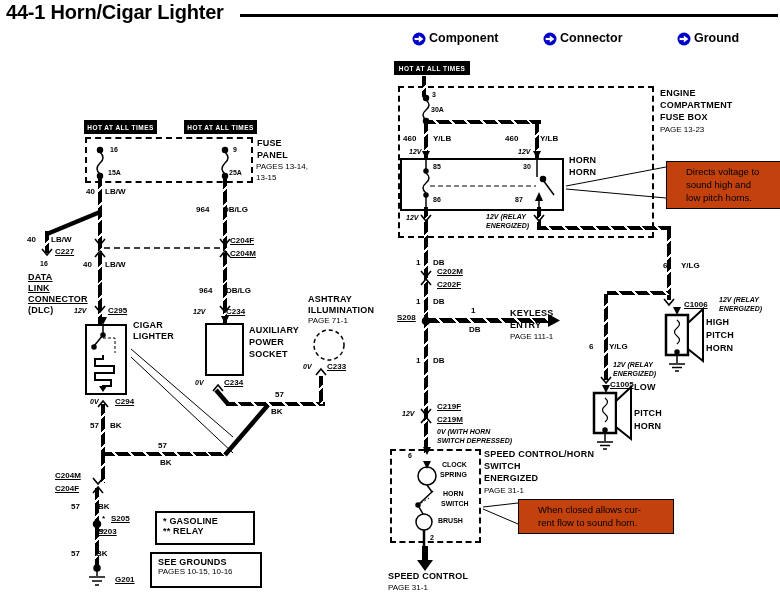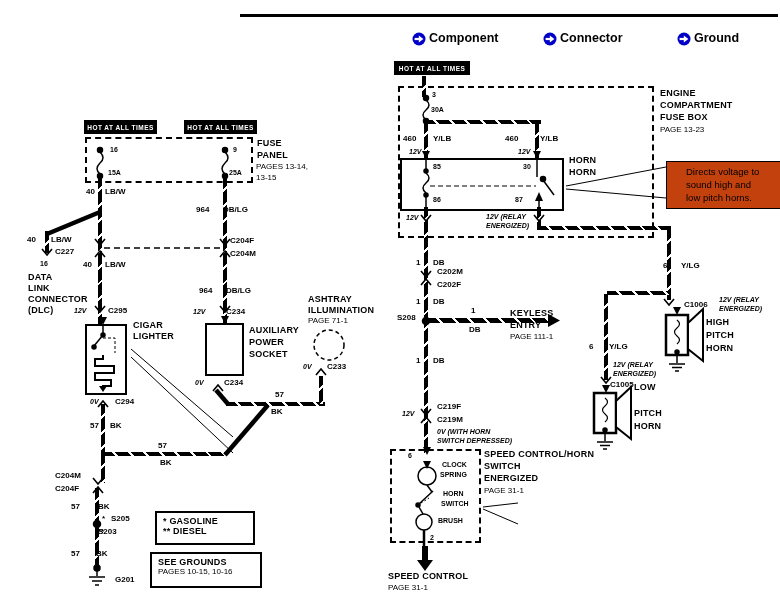--- a/index.html
+++ b/index.html
@@ -9,37 +9,38 @@
   .title{font:bold 20px "Liberation Sans",sans-serif;letter-spacing:-.2px;}
   .leg{font:bold 12.5px "Liberation Sans",sans-serif;}
   .hotbox{background:#000;display:flex;align-items:center;justify-content:center;z-index:4;}
   .hot{font:bold 6.5px "Liberation Sans",sans-serif;color:#fff;letter-spacing:.45px;}
   .lbl{font:bold 8px "Liberation Sans",sans-serif;z-index:4;}
   .nm{font:bold 9px "Liberation Sans",sans-serif;letter-spacing:.2px;z-index:4;}
   .pg{font:normal 8px "Liberation Sans",sans-serif;z-index:4;}
   .tv{font:italic bold 7px "Liberation Sans",sans-serif;z-index:4;}
   .pin{font:bold 7px "Liberation Sans",sans-serif;z-index:4;}
   .s7{font:bold 7px "Liberation Sans",sans-serif;z-index:4;}
-  .link{}
+  .link{text-decoration:underline;}
   .note{font:normal 9.5px "Liberation Sans",sans-serif;line-height:13px;white-space:nowrap;}
   .wv,.wh{position:absolute;z-index:2;background:#000;}
   .wv{background:repeating-linear-gradient(135deg,#000 0 9px,#fff 9px 11px);}
   .wh{background:repeating-linear-gradient(45deg,#000 0 9px,#fff 9px 11px);}
   .dash{position:absolute;border:2px dashed #000;z-index:1;}
   .solid{position:absolute;border:2.5px solid #000;z-index:3;background:transparent;}
   .notebox{position:absolute;border:1.5px solid #000;background:#c2410c;z-index:5;padding:3px 19px;}
   .fbox{position:absolute;border:2px solid #000;background:#fff;z-index:4;padding:3px 6px;}
   svg.ovl{position:absolute;left:0;top:0;z-index:3;}
   .ico{position:absolute;width:14px;height:14px;z-index:4;}
 </style>
 </head>
 <body>
 
 <div id="stage">
 
+  <span class="abs title" style="left:6px;top:1px">44-1 Horn/Cigar Lighter</span>
   <div class="abs" style="left:240px;top:14px;width:538px;height:3px;background:#000"></div>
 
   <svg class="ico" style="left:412px;top:32px" viewBox="0 0 14 14">
       <circle cx="7" cy="7" r="6.5" fill="#0000C8"></circle>
       <rect x="2.6" y="5.9" width="4.5" height="2.2" fill="#fff"></rect>
       <polygon points="6.8,3.4 11.4,7 6.8,10.6" fill="#fff"></polygon>
     </svg>
   <span class="abs leg" style="left:429px;top:31px">Component</span>
   <svg class="ico" style="left:543px;top:32px" viewBox="0 0 14 14">
       <circle cx="7" cy="7" r="6.5" fill="#0000C8"></circle>
@@ -301,21 +302,21 @@
   <span class="abs lbl" style="left:102px;top:514px">*</span>
   <span class="abs lbl link" style="left:111px;top:514px">S205</span>
   <span class="abs lbl" style="left:98px;top:527px">**</span>
   <span class="abs lbl link" style="left:98px;top:527px">S203</span>
   <span class="abs lbl" style="left:71px;top:549px">57</span>
   <span class="abs lbl" style="left:96px;top:549px">BK</span>
   <span class="abs lbl link" style="left:115px;top:575px">G201</span>
 
   <div class="fbox" style="left:155px;top:511px;width:84px;height:24px">
     <div class="nm">* GASOLINE</div>
-    <div class="nm">** DIESEL</div>
+    <div class="nm">** RELAY</div>
   </div>
   <div class="fbox" style="left:150px;top:552px;width:96px;height:26px">
     <div class="nm">SEE GROUNDS</div>
     <div class="pg">PAGES 10-15, 10-16</div>
   </div>
 
 
   <span class="abs pin" style="left:432px;top:91px">3</span>
   <span class="abs pin" style="left:431px;top:106px">30A</span>
   <span class="abs nm" style="left:660px;top:88px">ENGINE</span>
@@ -372,20 +373,24 @@
   <span class="abs pin" style="left:408px;top:452px">6</span>
   <span class="abs s7" style="left:442px;top:461px">CLOCK</span>
   <span class="abs s7" style="left:440px;top:471px">SPRING</span>
   <span class="abs s7" style="left:443px;top:490px">HORN</span>
   <span class="abs s7" style="left:441px;top:500px">SWITCH</span>
   <span class="abs s7" style="left:438px;top:517px">BRUSH</span>
   <span class="abs pin" style="left:430px;top:534px">2</span>
   <span class="abs nm" style="left:388px;top:571px">SPEED CONTROL</span>
   <span class="abs pg" style="left:388px;top:583px">PAGE 31-1</span>
 
+  <div class="notebox" style="left:518px;top:499px;width:116px;height:27px">
+    <div class="note">When closed allows cur-</div>
+    <div class="note">rent flow to sound horn.</div>
+  </div>
 
   <span class="abs lbl" style="left:663px;top:261px">6</span>
   <span class="abs lbl" style="left:681px;top:261px">Y/LG</span>
   <span class="abs lbl link" style="left:684px;top:300px">C1006</span>
   <span class="abs tv" style="left:719px;top:296px">12V (RELAY</span>
   <span class="abs tv" style="left:719px;top:305px">ENERGIZED)</span>
   <span class="abs nm" style="left:706px;top:317px">HIGH</span>
   <span class="abs nm" style="left:706px;top:330px">PITCH</span>
   <span class="abs nm" style="left:706px;top:343px">HORN</span>
   <span class="abs lbl" style="left:589px;top:342px">6</span>

